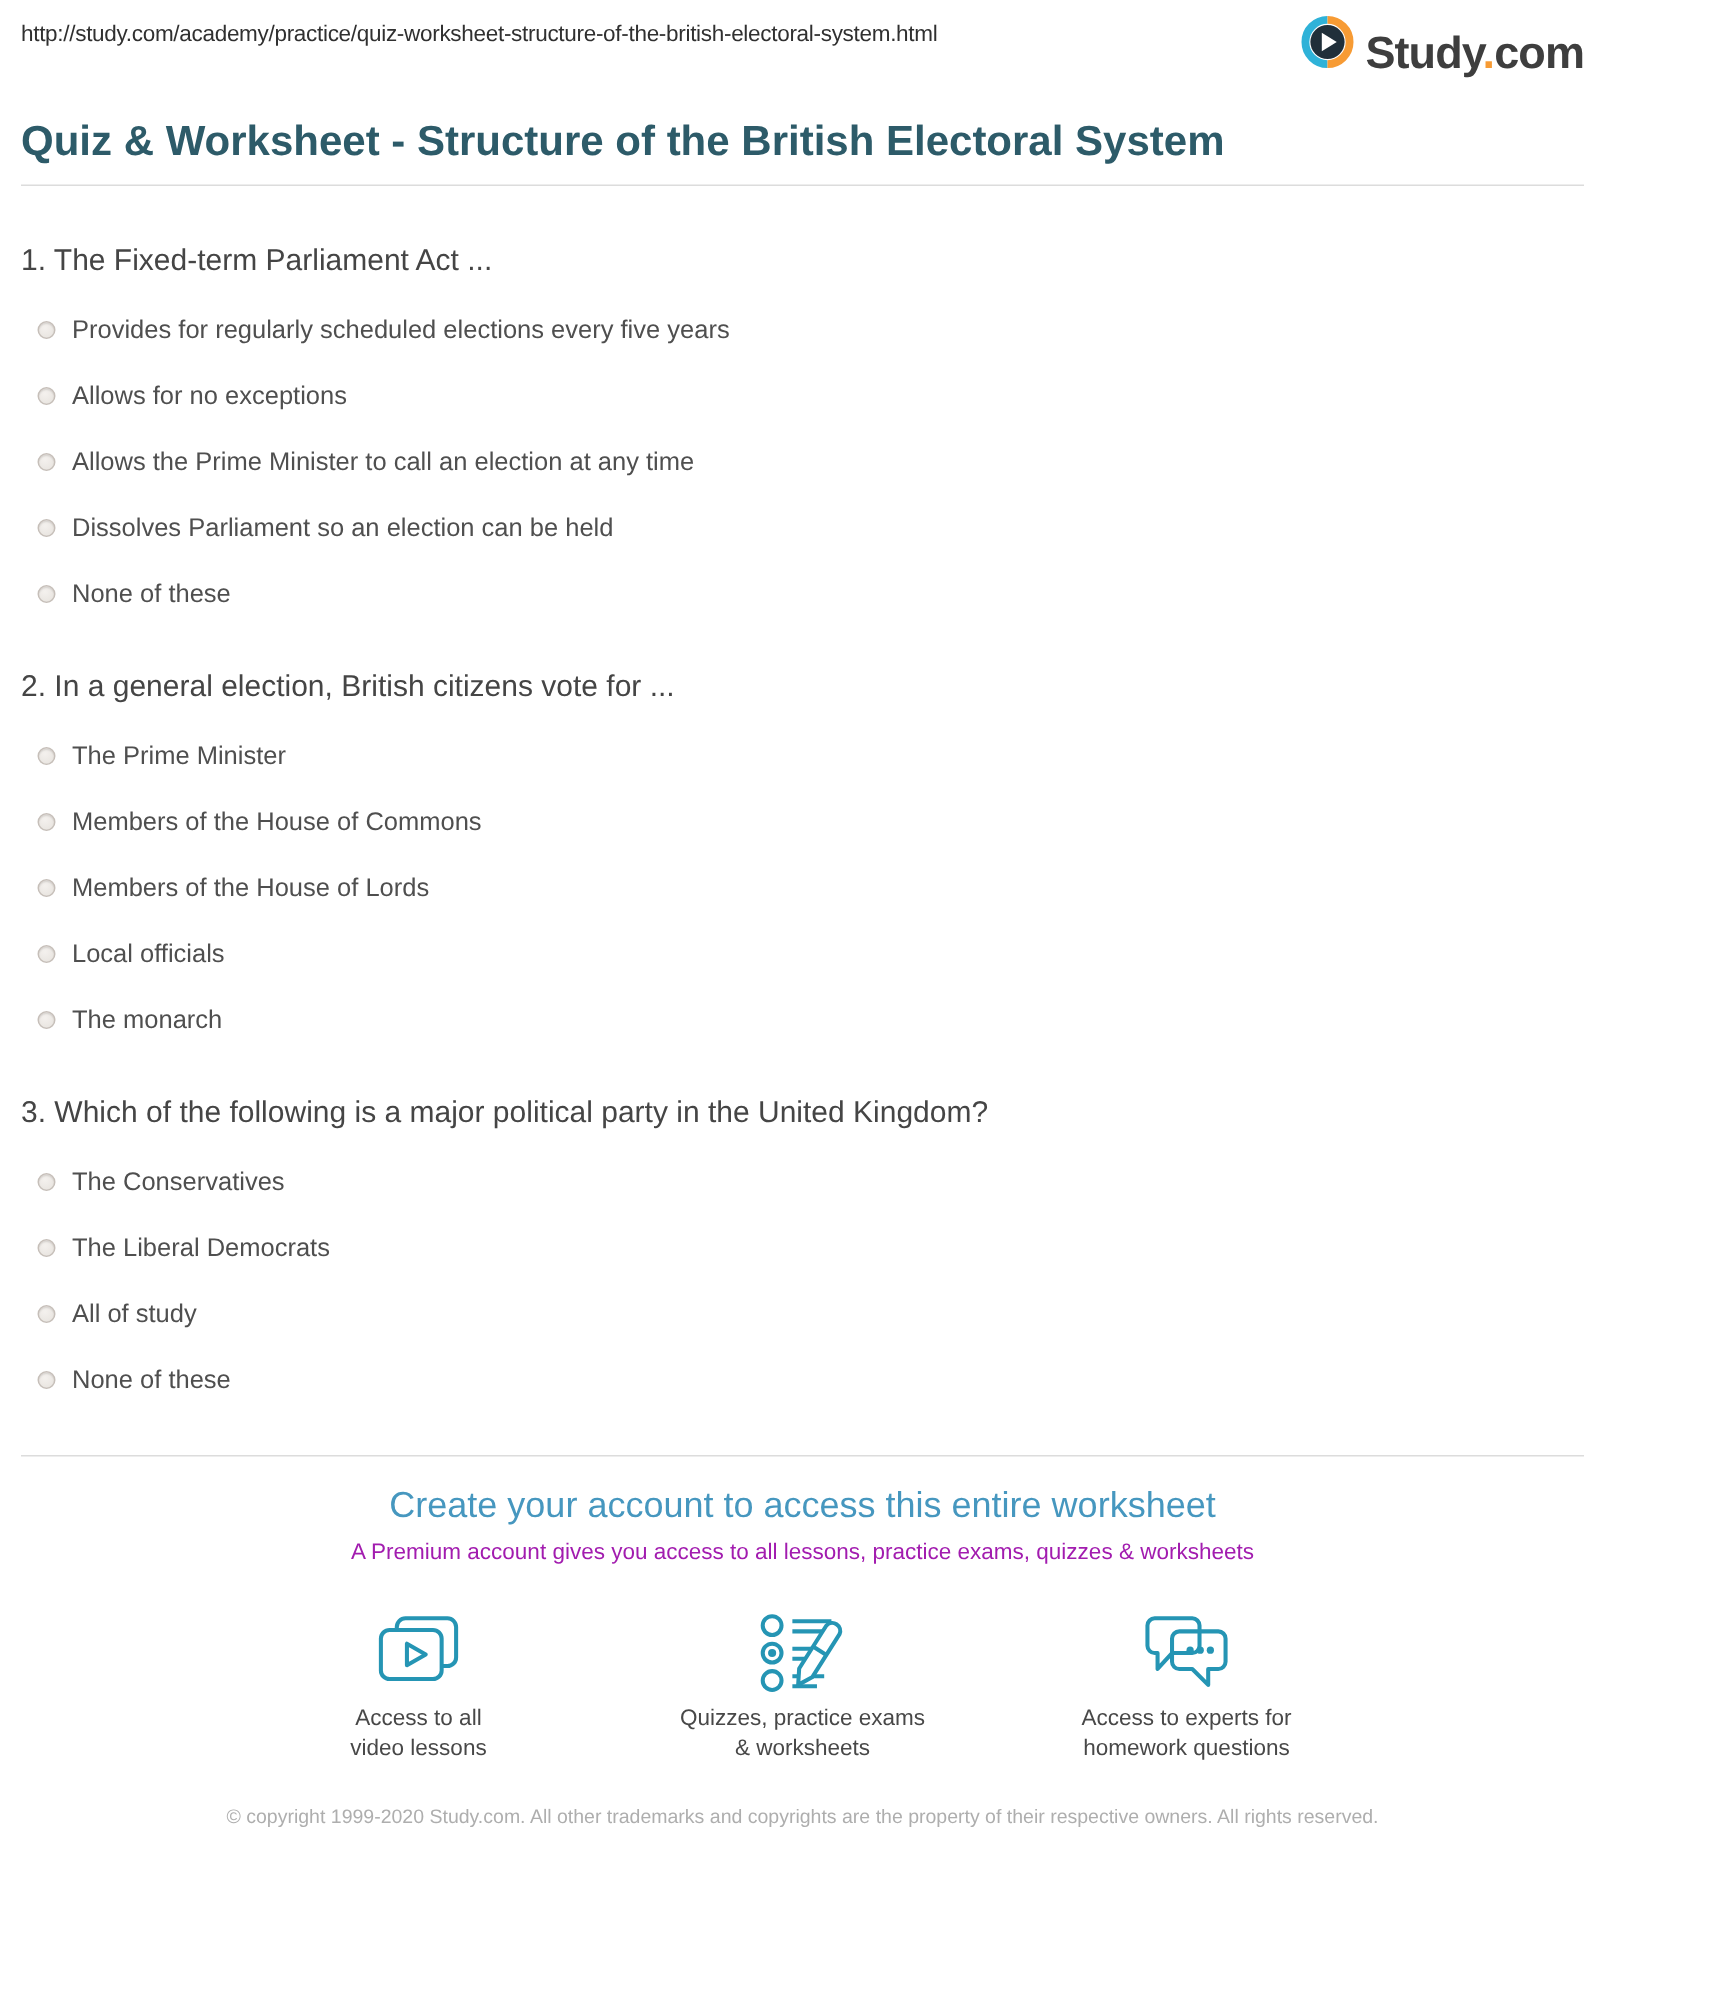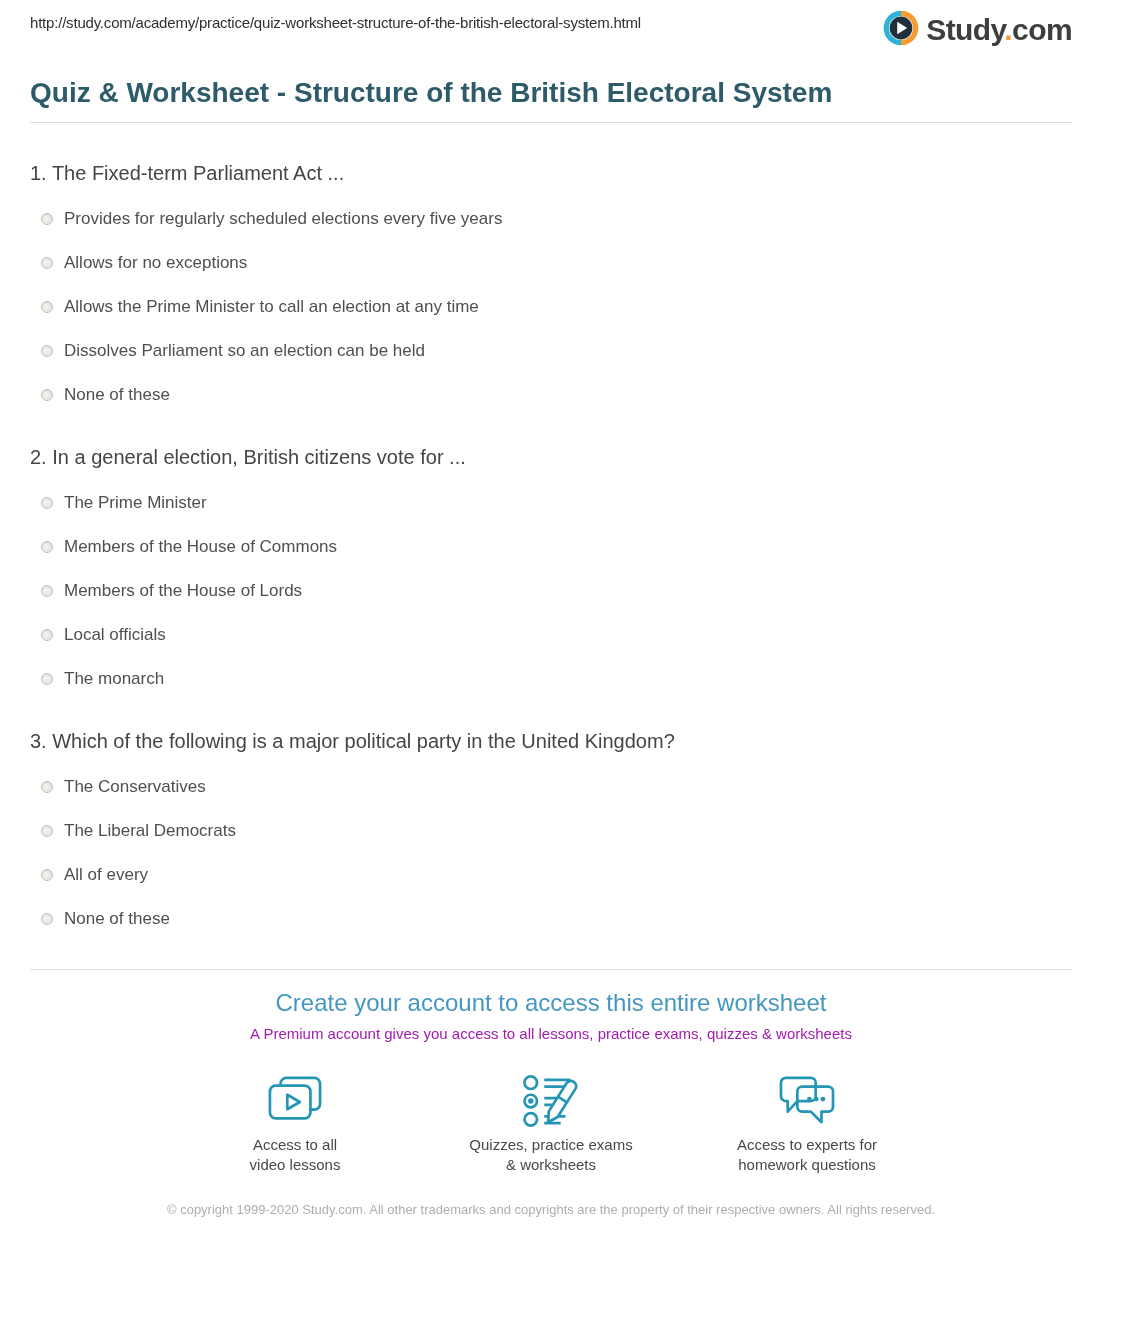--- a/index.html
+++ b/index.html
@@ -2,26 +2,26 @@
 <html><head>
 <meta charset="utf-8">
 <style>
   * { margin: 0; padding: 0; box-sizing: border-box; }
   html, body { background: #ffffff; }
   body {
     width: 1140px;
     font-family: "Liberation Sans", "DejaVu Sans", sans-serif;
     color: #4f4f4f;
   }
-  .page { width: 1056px; min-height: 1340px; padding: 0 0 28px 14px; margin-left: 16px; }
+  .page { width: 1056px; min-height: 1340px; padding: 0 0 28px 14px; }
 
   
   .header { display: flex; justify-content: space-between; align-items: flex-start; padding-top: 8px; }
   .url { margin-top: 6px; font-size: 15px; color: #303030; letter-spacing: -0.2px; }
-  .logo { display: flex; align-items: center; gap: 6px; }
+  .logo { display: flex; align-items: flex-end; gap: 6px; }
   .logo-text { font-size: 30px; font-weight: 700; color: #3e3e3e; letter-spacing: -0.6px; }
   .logo-dot { color: #f79b34; }
 
   
   h1.title {
     margin-top: 22px;
     max-width: 830px;
     font-size: 28px;
     line-height: 37px;
     font-weight: 700;
@@ -162,21 +162,21 @@
     <div class="option">
       <span class="radio"></span>
       <span class="opt-label">The Conservatives</span>
     </div>
     <div class="option">
       <span class="radio"></span>
       <span class="opt-label">The Liberal Democrats</span>
     </div>
     <div class="option">
       <span class="radio"></span>
-      <span class="opt-label">All of every</span>
+      <span class="opt-label">All of study</span>
     </div>
     <div class="option">
       <span class="radio"></span>
       <span class="opt-label">None of these</span>
     </div>
   </section>
 
   <hr class="cta-rule">
 
   <section class="cta">

